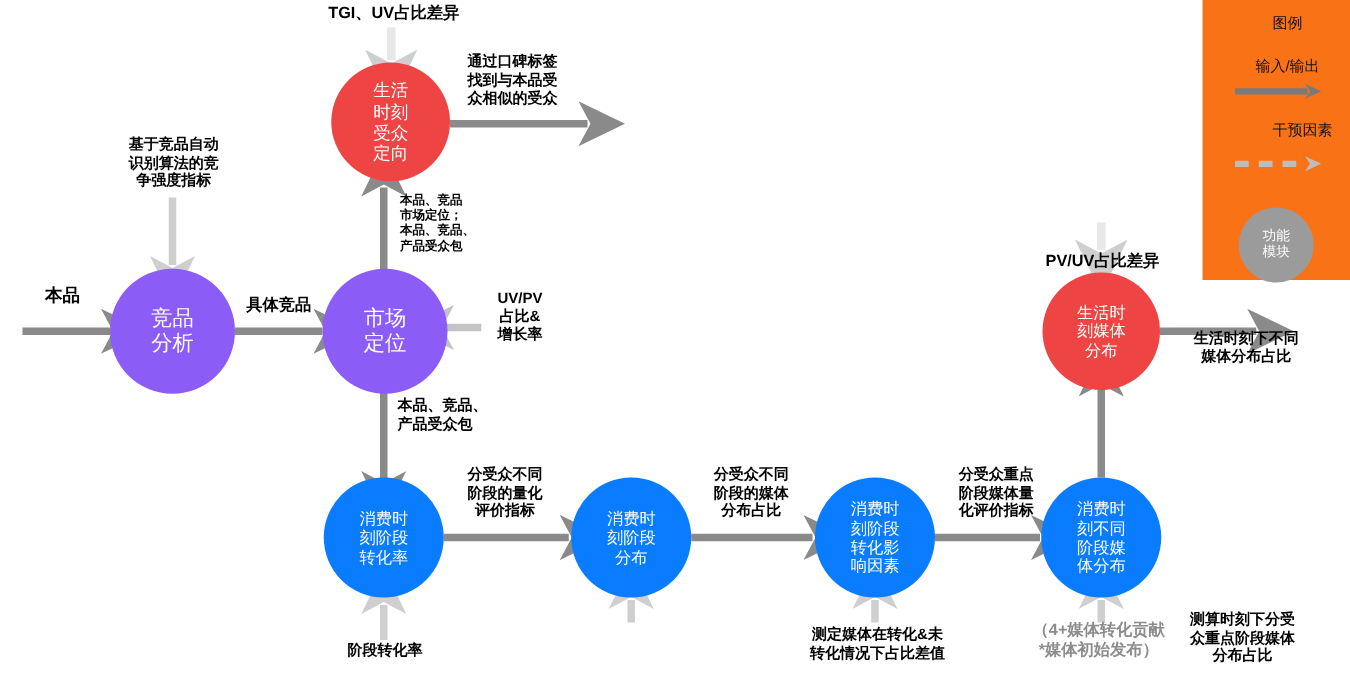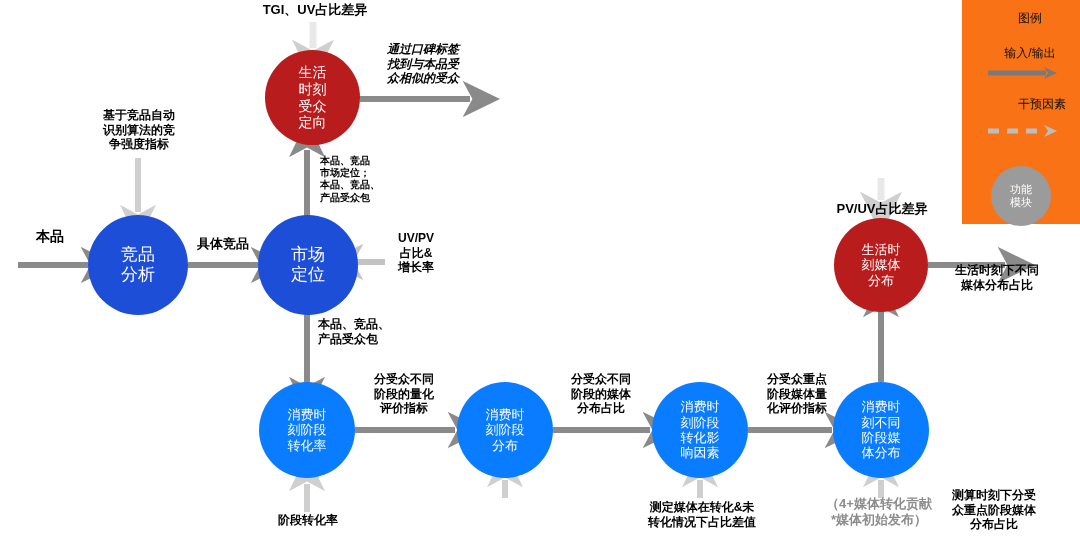--- a/index.html
+++ b/index.html
@@ -18,22 +18,22 @@
     position:absolute;
     border-radius:50%;
     display:flex;align-items:center;justify-content:center;
     text-align:center;
     color:#ffffff;
     font-weight:400;
     line-height:1.18;
     box-sizing:border-box;
     white-space:pre-line;
   }
-  .node.red{background:#1d4ed8;}
-  .node.slate{background:#b91c1c;}
+  .node.red{background:#8b5cf6;}
+  .node.slate{background:#ef4444;}
   .node.blue{background:#0a7cff;}
 
   
   .lbl{
     position:absolute;
     color:#000000;
     font-weight:700;
     line-height:1.22;
     text-align:center;
     white-space:pre-line;
@@ -166,21 +166,21 @@
   <div class="lbl" style="left:20px;top:228px;width:60px;font-size:14px;">本品</div>
 
   <div class="lbl" style="left:240px;top:2px;width:150px;font-size:13px;">TGI、UV占比差异</div>
 
   <div class="lbl" style="left:78px;top:108px;width:122px;font-size:12px;">基于竞品自动
 识别算法的竞
 争强度指标</div>
 
   <div class="lbl" style="left:183px;top:236px;width:80px;font-size:13px;">具体竞品</div>
 
-  <div class="lbl" style="left:365px;top:42px;width:116px;font-size:12px;font-style:italic;">通过口碑标签
+  <div class="lbl" style="left:352px;top:42px;width:116px;font-size:12px;">通过口碑标签
 找到与本品受
 众相似的受众</div>
 
   <div class="lbl left" style="left:320px;top:155px;width:110px;font-size:10px;">本品、竞品
 市场定位；
 本品、竞品、
 产品受众包</div>
 
   <div class="lbl" style="left:385px;top:231px;width:62px;font-size:12px;">UV/PV
 占比&amp;

